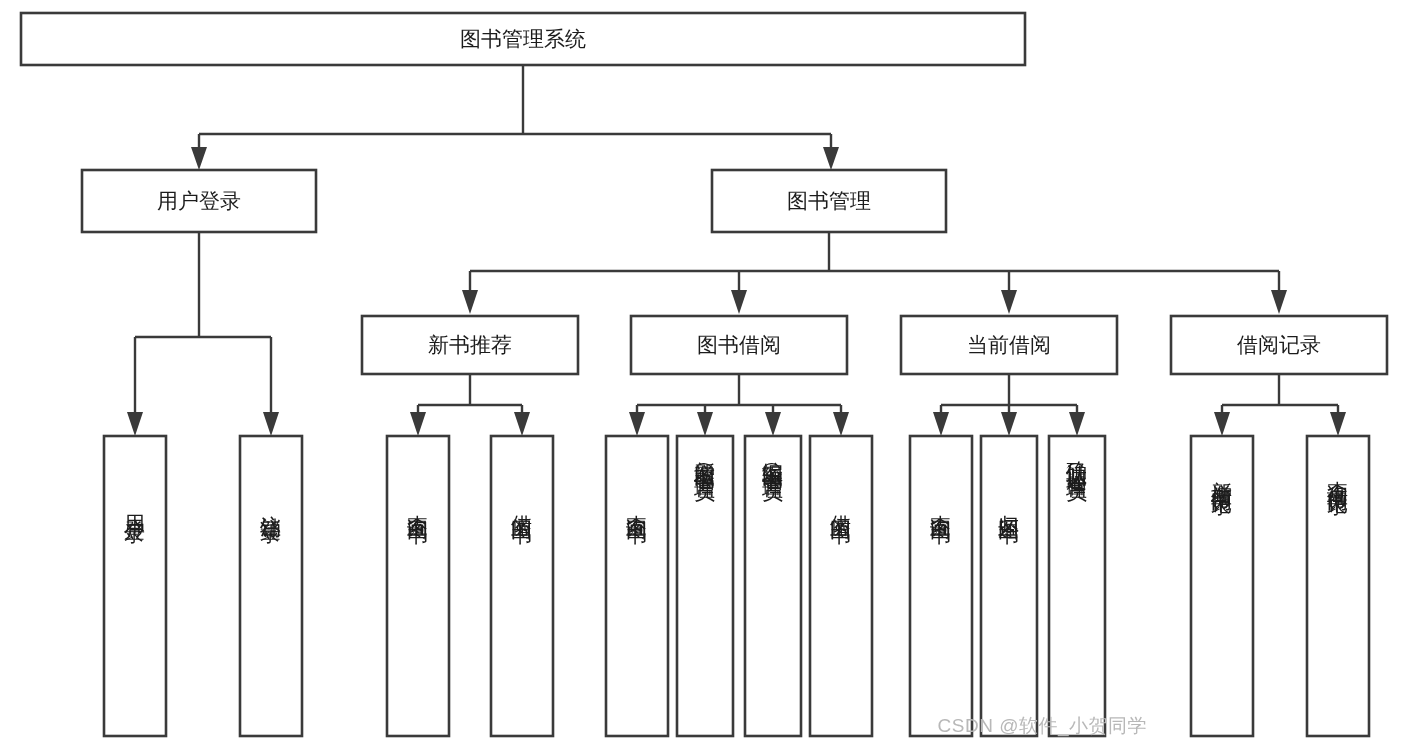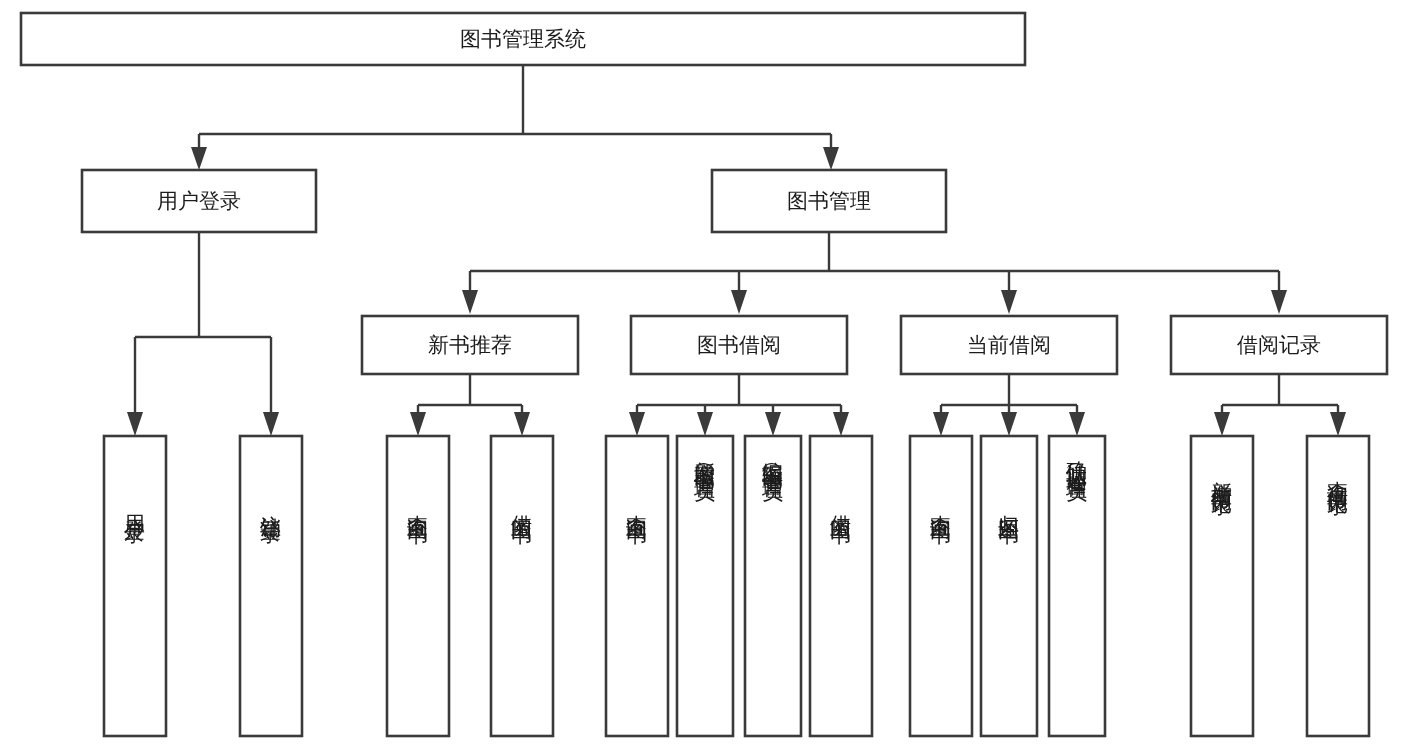--- a/index.html
+++ b/index.html
@@ -251,14 +251,15 @@
     <span class="vert-label">确认归还（管理员）</span>
   </div>
 
   <div class="vert-label-wrap" style="left:1191px; top:464px; width:62px; height:260px;">
     <span class="vert-label">新增借阅记录</span>
   </div>
   <div class="vert-label-wrap" style="left:1307px; top:464px; width:62px; height:260px;">
     <span class="vert-label">查询借阅记录</span>
   </div>
 
+  <div class="watermark">CSDN @软件_小贺同学</div>
 
 </div>
 
 </body></html>

